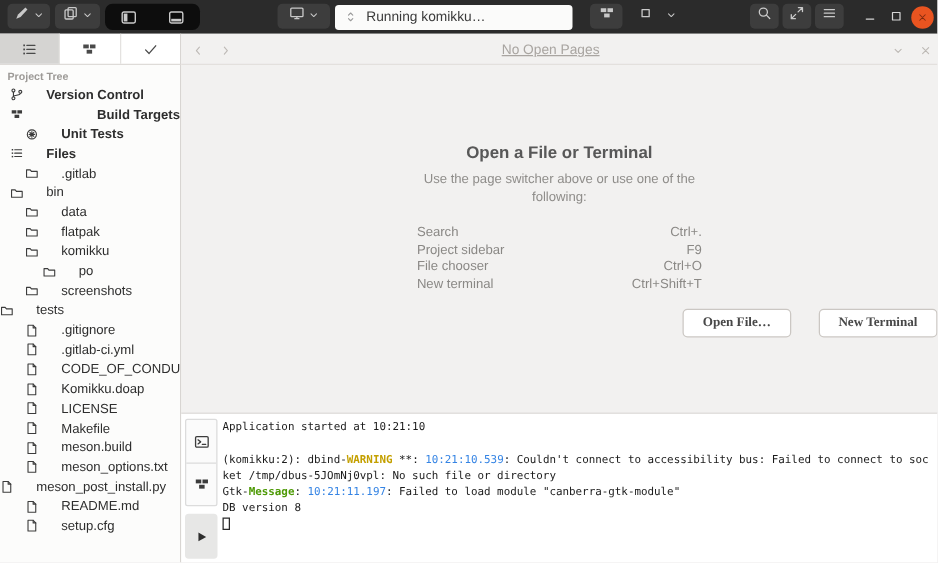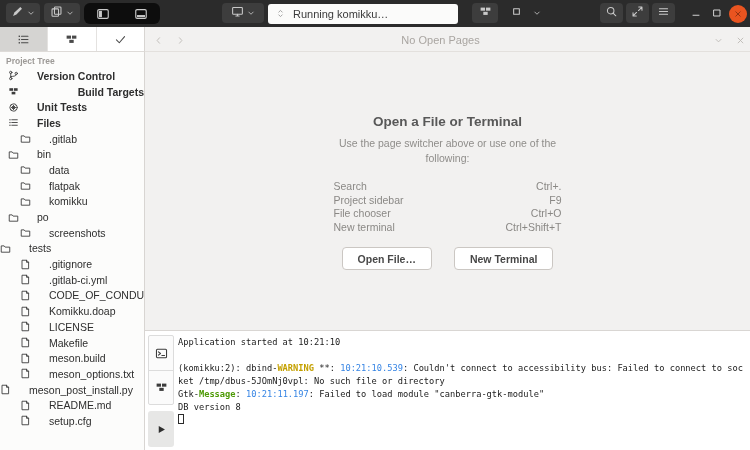--- a/index.html
+++ b/index.html
@@ -37,40 +37,40 @@
           border-right:1px solid #e4e2e0; }
   .stab:last-child { border-right:none; }
   .stab svg { width:13px; height:13px; }
   .stab.active { background:#d5d4d2; }
   .page-bar { position:absolute; left:145px; top:0; width:605px; height:25px; background:var(--content-bg,#f2f1f0);
               border-bottom:1px solid #e3e0dd; }
   .page-bar .nav { position:absolute; top:4px; display:flex; align-items:center; justify-content:center;
                    width:18px; height:18px; color:#bdb9b5; }
   .page-bar .nav svg { width:11px; height:11px; }
   .page-title { position:absolute; left:0; right:14px; top:0; height:25px; display:flex; align-items:center;
-                justify-content:center; font-size:11px; color:#a9a5a1; }
+                justify-content:center; font-size:11px; color:#a9a5a1;text-decoration:underline; }
 
   
   .sidebar { position:absolute; left:0; top:52px; width:145px; height:398px; background:#fcfcfb;
              border-right:1px solid #d8d5d2; overflow:hidden; }
   .tree-label { padding:4px 0 2px 6px; font-size:8.5px; font-weight:bold; color:#9d9a97; }
   .tree-row { height:15.7px; display:flex; align-items:center; gap:18px; color:#2e2e2e; font-size:10.5px;
               white-space:nowrap; }
   .tree-row.bold { font-weight:bold; }
   .tree-row .ticon { display:flex; color:#3c3c3c; }
   .tree-row .ticon svg { width:11px; height:11px; }
 
   
   .content { position:absolute; left:145px; top:52px; width:605px; height:278px; background:var(--content-bg,#f2f1f0); }
   .empty-inner { position:absolute; left:0; right:0; top:62px; text-align:center; }
   .empty-title { font-size:13.5px; font-weight:bold; color:#585858; }
   .empty-sub { margin:7px auto 0; max-width:235px; font-size:10.5px; line-height:1.45; color:#8f8d8a; }
   .shortcuts { width:228px; margin:14px auto 0; }
   .sc-row { display:flex; justify-content:space-between; font-size:10.5px; color:#8a8885; height:13.5px; }
-  .empty-btns { margin-top:13px; display:flex; justify-content:center; gap:22px; }
+  .empty-btns { margin-top:13px; display:flex; justify-content:flex-end; gap:22px;font-family:Liberation Serif, serif; }
   .ebtn { height:23px; padding:0 15px; background:#ffffff; border:1px solid #cbc7c3; border-radius:4px;
           font-size:10.5px; font-weight:bold; color:#484848; display:flex; align-items:center; font-family:inherit; }
 
   
   .terminal { position:absolute; left:145px; top:330px; width:605px; height:120px; background:#ffffff;
               border-top:1px solid #d9d6d3; }
   .term-strip { position:absolute; left:3px; top:4px; width:26px; }
   .strip-box { border:1px solid #dcdcdc; background:#fbfbfb; border-radius:2px; }
   .strip-cell { height:34px; display:flex; align-items:center; justify-content:center; color:#3c3c3c; }
   .strip-cell + .strip-cell { border-top:1px solid #dcdcdc; }
@@ -279,21 +279,21 @@
         <div class="tree-row bold" style="padding-left: 8px; justify-content: space-between;">
           <span class="ticon">
             <svg viewBox="0 0 16 16" fill="none" stroke="currentColor" stroke-width="1.3" stroke-linecap="round" stroke-linejoin="round">
               <rect x="2" y="3.2" width="5.4" height="3.8" fill="currentColor" stroke="none"></rect>
               <rect x="8.6" y="3.2" width="5.4" height="3.8" fill="currentColor" stroke="none"></rect>
               <rect x="5.3" y="8.4" width="5.4" height="3.8" fill="currentColor" stroke="none"></rect>
             </svg>
           </span>
           <span>Build Targets</span>
         </div>
-        <div class="tree-row bold" style="padding-left: 8px;">
+        <div class="tree-row bold" style="padding-left: 8px; margin-left: 12px;">
           <span class="ticon">
             <svg viewBox="0 0 16 16" fill="none" stroke="currentColor" stroke-width="1.3" stroke-linecap="round" stroke-linejoin="round">
               <circle cx="8" cy="8" r="5.3"></circle>
               <path d="M8 4.8 V11.2 M4.8 8 H11.2 M5.7 5.7 L10.3 10.3 M10.3 5.7 L5.7 10.3"></path>
             </svg>
           </span>
           <span>Unit Tests</span>
         </div>
         <div class="tree-row bold" style="padding-left: 8px;">
           <span class="ticon">
@@ -339,21 +339,21 @@
           <span>flatpak</span>
         </div>
         <div class="tree-row" style="padding-left: 20px;">
           <span class="ticon">
             <svg viewBox="0 0 16 16" fill="none" stroke="currentColor" stroke-width="1.3" stroke-linecap="round" stroke-linejoin="round">
               <path d="M1.8 12.8 V4.2 h4.2 l1.5 1.8 h6.7 v6.8 Z"></path>
             </svg>
           </span>
           <span>komikku</span>
         </div>
-        <div class="tree-row" style="padding-left: 8px;">
+        <div class="tree-row" style="padding-left: 34px;">
           <span class="ticon">
             <svg viewBox="0 0 16 16" fill="none" stroke="currentColor" stroke-width="1.3" stroke-linecap="round" stroke-linejoin="round">
               <path d="M1.8 12.8 V4.2 h4.2 l1.5 1.8 h6.7 v6.8 Z"></path>
             </svg>
           </span>
           <span>po</span>
         </div>
         <div class="tree-row" style="padding-left: 20px;">
           <span class="ticon">
             <svg viewBox="0 0 16 16" fill="none" stroke="currentColor" stroke-width="1.3" stroke-linecap="round" stroke-linejoin="round">

